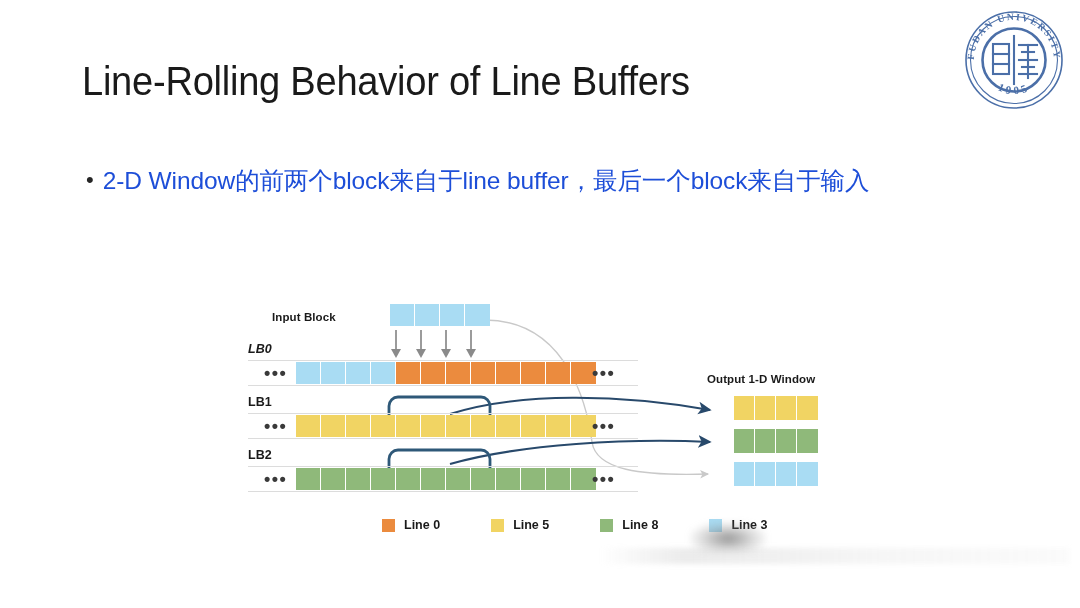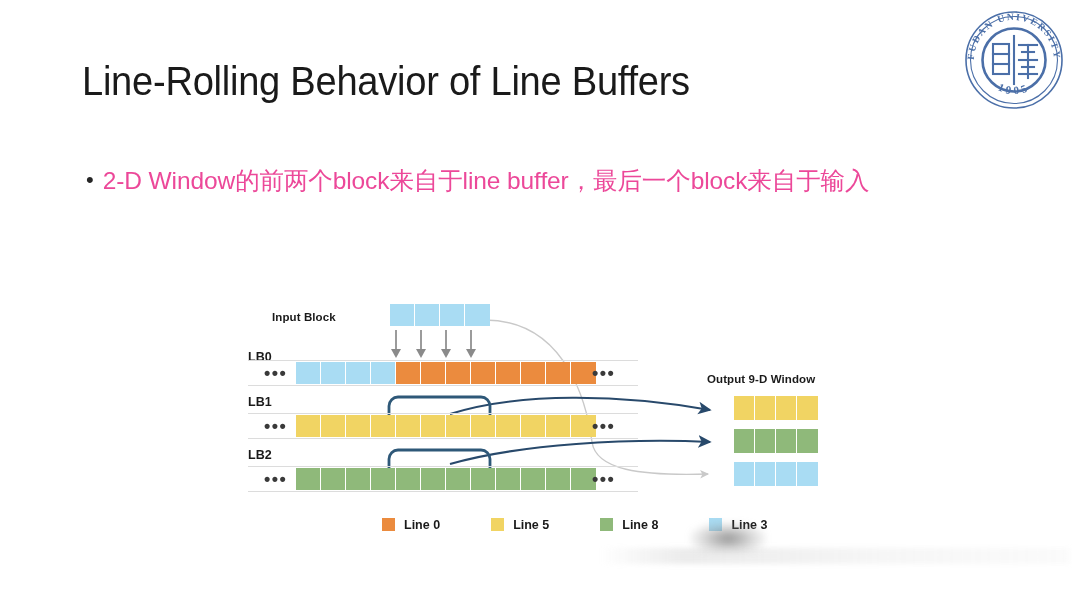--- a/index.html
+++ b/index.html
@@ -56,21 +56,21 @@
   .bullet-dot {
     font-size: 22px;
     line-height: 34px;
     margin-right: 9px;
     color: #262626;
     flex: 0 0 auto;
   }
   .bullet-text {
     font-size: 24.5px;
     line-height: 35px;
-    color: #ec4899;
+    color: #1d4ed8;
     letter-spacing: -0.1px;
     max-width: 880px;
   }
 
   
   #diagram {
     position: absolute;
     left: 240px;
     top: 292px;
     width: 640px;
@@ -127,21 +127,21 @@
   
   .legend {
     position: absolute;
     left: 382px;
     top: 518px;
     display: flex;
     align-items: center;
   }
   .legend-item {
     display: flex;
-    align-items: flex-start;
+    align-items: center;
     margin-right: 51px;
   }
   .legend-item:last-child { margin-right: 0; }
   .legend-swatch {
     width: 13px;
     height: 13px;
     margin-right: 9px;
   }
   .legend-text {
     font-size: 12.5px;
@@ -250,21 +250,21 @@
     </svg>
 
     <div class="d-label" style="left:32px; top:19px;">Input Block</div>
     <div class="cellrow" id="inputBlockRow" style="left:150px; top:12px;">
         <div class="cell" style="background: rgb(169, 220, 243);"></div>
         <div class="cell" style="background: rgb(169, 220, 243);"></div>
         <div class="cell" style="background: rgb(169, 220, 243);"></div>
         <div class="cell" style="background: rgb(169, 220, 243);"></div>
       </div>
 
-    <div class="d-label lb-label" style="left:8px; top:58px;">LB0</div>
+    <div class="d-label lb-label" style="left:8px; top:50px;font-style:italic;">LB0</div>
     <div class="guide" style="left:8px; top:68px; width:390px;"></div>
     <div class="guide" style="left:8px; top:93px; width:390px;"></div>
     <div class="dots" style="left:24px; top:70px;">•••</div>
     <div class="cellrow" id="lb0Row" style="left:56px; top:70px;">
         <div class="cell" style="background: rgb(169, 220, 243);"></div>
         <div class="cell" style="background: rgb(169, 220, 243);"></div>
         <div class="cell" style="background: rgb(169, 220, 243);"></div>
         <div class="cell" style="background: rgb(169, 220, 243);"></div>
         <div class="cell" style="background: rgb(235, 139, 62);"></div>
         <div class="cell" style="background: rgb(235, 139, 62);"></div>
@@ -310,21 +310,21 @@
         <div class="cell" style="background: rgb(143, 185, 122);"></div>
         <div class="cell" style="background: rgb(143, 185, 122);"></div>
         <div class="cell" style="background: rgb(143, 185, 122);"></div>
         <div class="cell" style="background: rgb(143, 185, 122);"></div>
         <div class="cell" style="background: rgb(143, 185, 122);"></div>
         <div class="cell" style="background: rgb(143, 185, 122);"></div>
         <div class="cell" style="background: rgb(143, 185, 122);"></div>
       </div>
     <div class="dots" style="left:352px; top:176px;">•••</div>
 
-    <div class="d-label" style="left:467px; top:81px;">Output 9-D Window</div>
+    <div class="d-label" style="left:467px; top:81px;">Output 1-D Window</div>
     <div id="outputRows" style="position:absolute; left:494px; top:104px;">
         <div style="display: flex; margin-bottom: 9px;">
           <div class="outcell" style="background: rgb(241, 212, 99);"></div>
           <div class="outcell" style="background: rgb(241, 212, 99);"></div>
           <div class="outcell" style="background: rgb(241, 212, 99);"></div>
           <div class="outcell" style="background: rgb(241, 212, 99);"></div>
         </div>
         <div style="display: flex; margin-bottom: 9px;">
           <div class="outcell" style="background: rgb(143, 185, 122);"></div>
           <div class="outcell" style="background: rgb(143, 185, 122);"></div>

